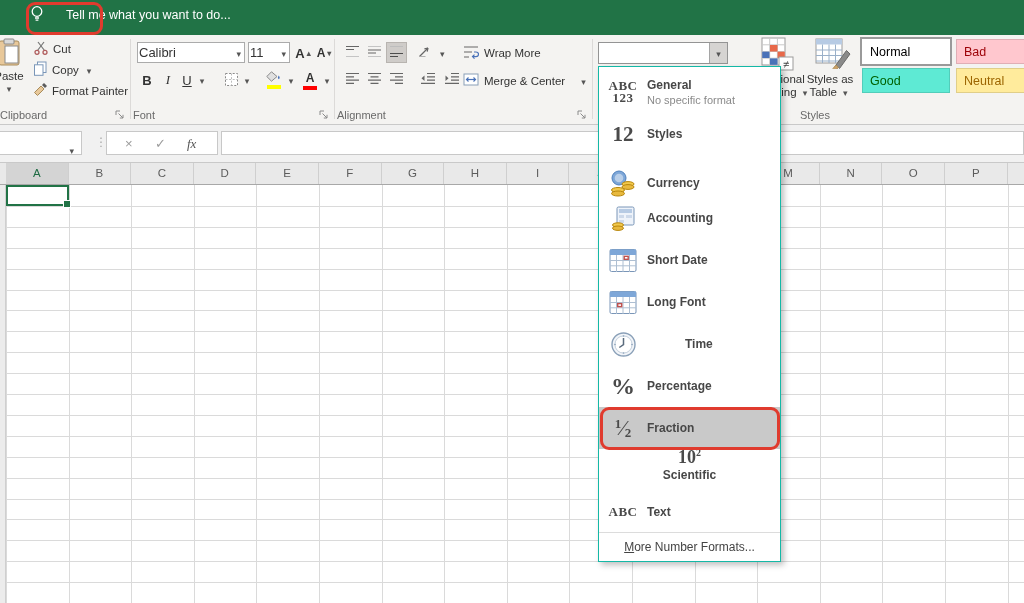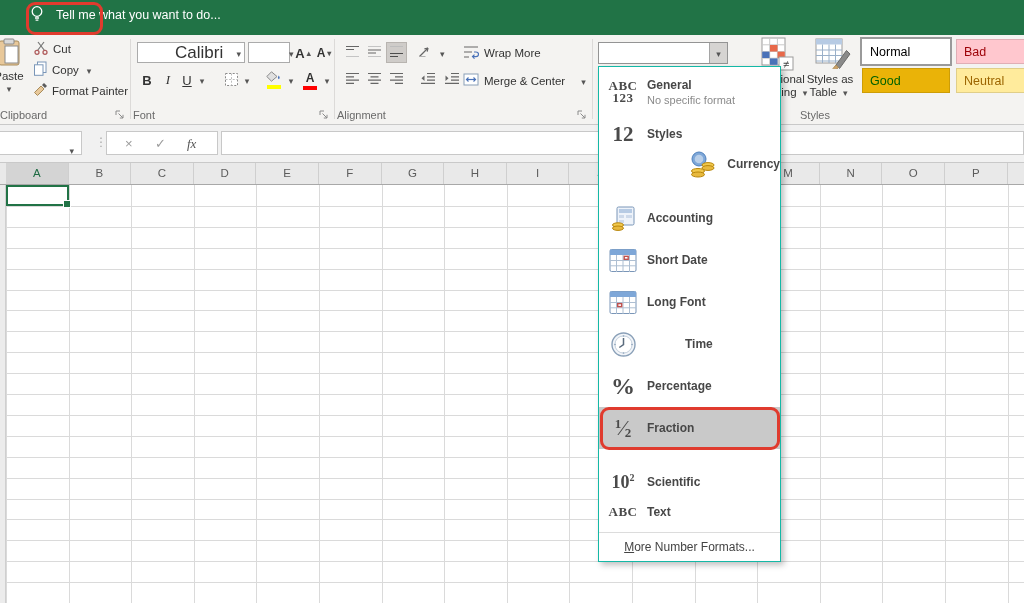--- a/index.html
+++ b/index.html
@@ -6,31 +6,31 @@
   #app{position:relative;width:1024px;height:603px;overflow:hidden;background:#fff;
        font-family:"Liberation Sans",sans-serif;-webkit-font-smoothing:antialiased;}
   .abs{position:absolute;}
   
   #tabbar{position:absolute;left:0;top:0;width:100%;height:35px;background:#217346;display:flex;align-items:flex-end;}
   #tabs{display:flex;align-items:flex-end;}
   .rtab{color:#fff;font-size:12.5px;padding:8px 12px 10px 12px;white-space:nowrap;cursor:default;}
   .rtab.active{background:#f4f3f1;color:#217346;padding:8px 16px 10px 16px;}
   .rtab:first-child{margin-left:-6px;}
   .rtab:last-child{margin-left:28px;}
-  #tellme{display:flex;align-items:center;gap:12px;color:#fff;font-size:12.5px;padding:0 0 10px 30px;text-align:right;}
+  #tellme{display:flex;align-items:center;gap:22px;color:#fff;font-size:12.5px;padding:0 0 10px 30px;text-align:right;}
   
   #ribbon{position:absolute;left:0;top:35px;width:100%;height:89px;background:#f4f3f1;border-bottom:1px solid #c9c9c9;font-size:11.5px;color:#333;}
   .gsep{position:absolute;top:4px;height:80px;width:1px;background:#dcdad8;}
   .group{position:absolute;top:0;height:89px;}
   .glabel{position:absolute;bottom:3px;left:0;width:100%;font-size:11px;color:#6a6a6a;}
   .launcher{position:absolute;right:5px;bottom:5px;width:10px;height:10px;}
   .smallbtn{position:absolute;display:flex;align-items:center;gap:5px;height:19px;white-space:nowrap;color:#333;}
   .bigbtn{position:absolute;display:flex;flex-direction:column;align-items:center;color:#333;}
   .combo{position:absolute;background:#fff;border:1px solid #ababab;display:flex;align-items:center;box-sizing:border-box;}
-  .combo .cval{flex:1;padding-left:1px;font-size:17px;color:#333;overflow:hidden;margin-left:36px;}
+  .combo .cval{flex:1;padding-left:1px;font-size:13px;color:#333;overflow:hidden;}
   .car{font-size:9px;color:#555;padding:0 3px;}
   .bi{position:absolute;top:33px;height:24px;display:flex;align-items:center;justify-content:center;color:#333;}
   .bB{font-weight:bold;font-size:13px;}
   .bI{font-style:italic;font-family:"Liberation Serif",serif;font-size:13px;}
   .bU{text-decoration:underline;font-size:13px;}
   .tinycar{font-size:8px;color:#555;margin-left:2px;}
   .colorbar{display:block;width:14px;height:4px;margin-top:1px;}
   .alignbtn{position:absolute;width:21px;height:21px;display:flex;align-items:center;justify-content:center;}
   .alignbtn.on{background:#cfccc9;border:1px solid #b8b4b0;box-sizing:border-box;}
   .chipwrap{position:absolute;left:862px;top:4px;display:grid;grid-template-columns:90px 90px;grid-gap:4px;}
@@ -305,21 +305,21 @@
         <div class="twoline" style="left:64px;top:38px;width:76px">
           <div>Styles as</div>
           <div><span>Table</span> <span><span class="car">▾</span></span></div>
         </div>
       </div>
       <div class="glabel" style="left:72px;width:210px">Styles</div>
     </div>
     <div class="chipwrap">
         <div class="chip sel" style="background: rgb(255, 255, 255); color: rgb(0, 0, 0);">Normal</div>
         <div class="chip" style="background: rgb(255, 199, 206); color: rgb(156, 0, 6);">Bad</div>
-        <div class="chip" style="background: #eab308; color: rgb(0, 97, 0);">Good</div>
+        <div class="chip" style="background: #5eead4; color: rgb(0, 97, 0);">Good</div>
         <div class="chip" style="background: rgb(255, 235, 156); color: rgb(156, 101, 0);">Neutral</div>
       </div>
   </div>
 
   <div id="formulabar">
     <div id="namebox" class="fbox" style="left:-10px;width:92px">
 
       <span class="car">
           <span class="car">▾</span>
         </span>
@@ -409,21 +409,21 @@
           </div>
         </div>
         <div class="dd-item" style="top: 46px;">
           <span class="dd-ic">
             <span class="dd-serif" style="font-size:21px">12</span>
           </span>
           <div class="dd-tx">
             <div class="dd-l1">Styles</div>
           </div>
         </div>
-        <div class="dd-item" style="top: 76px; justify-content: flex-end;">
+        <div class="dd-item" style="top: 95px;">
           <span class="dd-ic">
             <svg width="28" height="27" viewBox="0 0 28 27">
               <circle cx="10" cy="8" r="7" fill="#7ea7d8" stroke="#4f81bd"></circle>
               <circle cx="10" cy="8" r="4.3" fill="#b9cfe9"></circle>
               <ellipse cx="19" cy="14" rx="6" ry="2.4" fill="#f2c94c" stroke="#b8860b"></ellipse>
               <ellipse cx="19" cy="17" rx="6" ry="2.4" fill="#e8b93e" stroke="#b8860b"></ellipse>
               <ellipse cx="9" cy="20" rx="6.5" ry="2.5" fill="#f2c94c" stroke="#b8860b"></ellipse>
               <ellipse cx="9" cy="23.5" rx="6.5" ry="2.5" fill="#e8b93e" stroke="#b8860b"></ellipse>
             </svg>
           </span>
@@ -498,21 +498,21 @@
           </div>
         </div>
         <div class="dd-item hl" style="top: 340px;">
           <span class="dd-ic">
             <span class="dd-serif" style="font-size:13px"><sup style="font-size:13px;vertical-align:7px">1</sup><span style="font-size:22px;font-weight:normal">⁄</span><sub style="font-size:13px;vertical-align:-2px">2</sub></span>
           </span>
           <div class="dd-tx">
             <div class="dd-l1">Fraction</div>
           </div>
         </div>
-        <div class="dd-item" style="top: 394px;">
+        <div class="dd-item" style="top: 380px; flex-direction: column;">
           <span class="dd-ic">
             <span class="dd-serif" style="font-size:18px">10<sup style="font-size:10px">2</sup></span>
           </span>
           <div class="dd-tx">
             <div class="dd-l1">Scientific</div>
           </div>
         </div>
         <div class="dd-item" style="top: 424px;">
           <span class="dd-ic">
             <span class="dd-serif" style="font-size:13px;letter-spacing:.5px">ABC</span>

